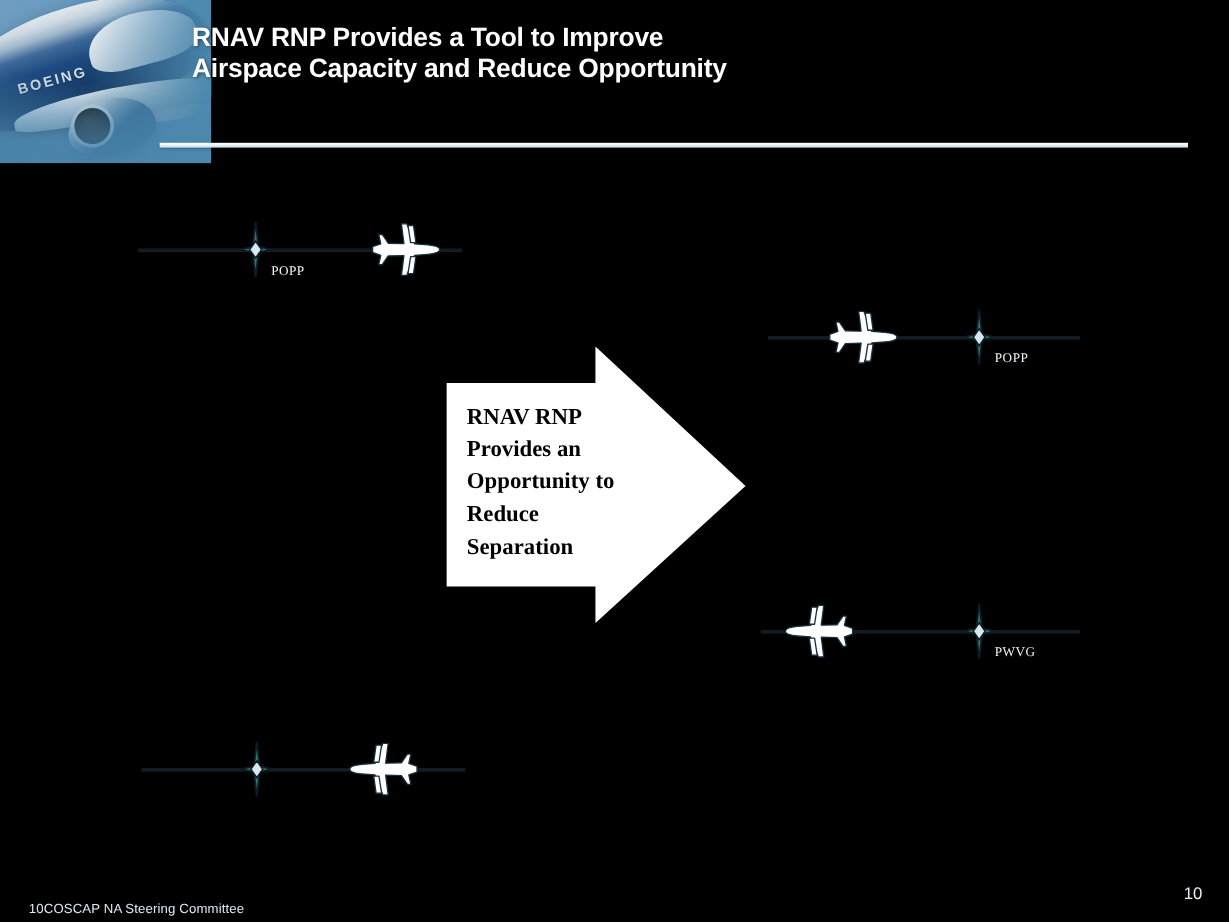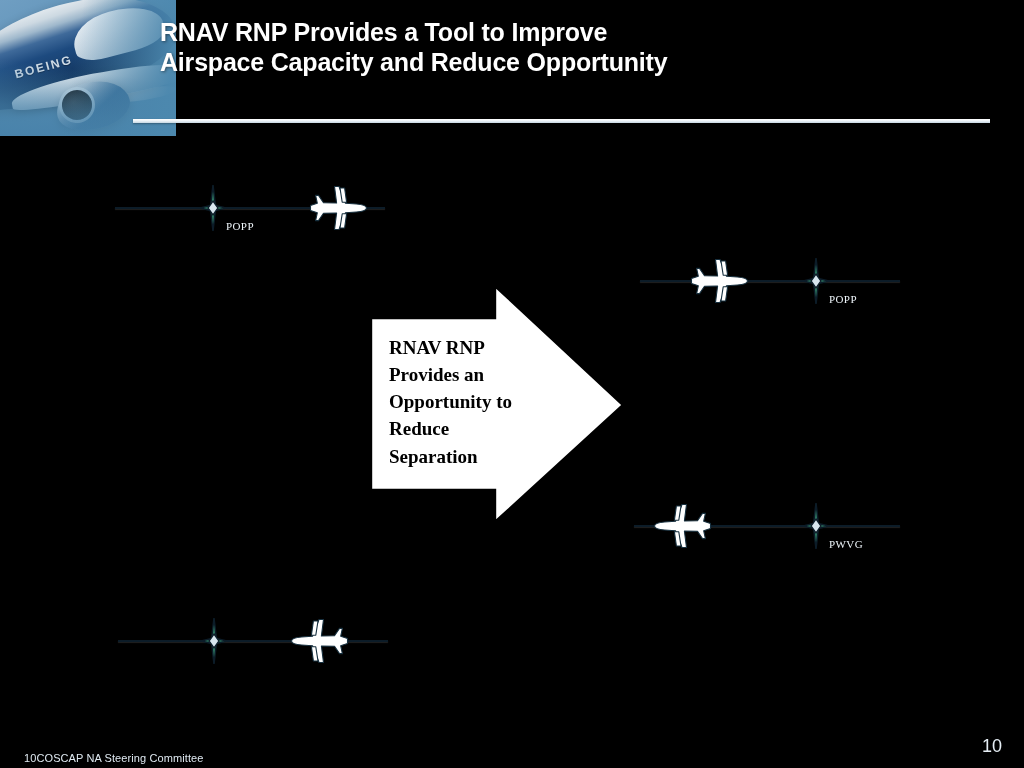--- a/index.html
+++ b/index.html
@@ -102,21 +102,21 @@
       linear-gradient(100deg, rgba(0,0,0,0) 42%, rgba(76,136,174,0.55) 70%, rgba(76,136,174,0.98) 92%),
       linear-gradient(188deg, rgba(0,0,0,0) 52%, rgba(74,133,172,0.65) 80%, rgba(72,130,170,0.97) 100%);
   }
 
   
   #title {
     position: absolute;
     left: 160px; top: 18px;
     width: 856px;
     color: #ffffff;
-    font-size: 25px;
+    font-size: 22px;
     font-weight: bold;
     line-height: 1.18;
     letter-spacing: -0.2px;
     text-shadow: 1px 1px 3px rgba(0,0,0,0.45);
   }
   #divider {
     position: absolute;
     left: 133px; top: 119px;
     width: 857px; height: 4px;
     background: linear-gradient(180deg, #ffffff 0%, #eef4f8 45%, #c6d7e3 100%);
@@ -176,21 +176,21 @@
     left: 24px; top: 752px;
     color: #dfe9f1;
     font-size: 11px;
     letter-spacing: .1px;
     text-shadow: 0 1px 2px rgba(0,0,0,0.45);
   }
   #page-number {
     position: absolute;
     right: 22px; top: 736px;
     color: #e6eef5;
-    font-size: 18px;
+    font-size: 14px;
     text-shadow: 0 1px 2px rgba(0,0,0,0.45);
   }
 </style>
 </head>
 <body>
 
 <div id="slide">
 
   <div id="photo">
     <div class="sky"></div>

